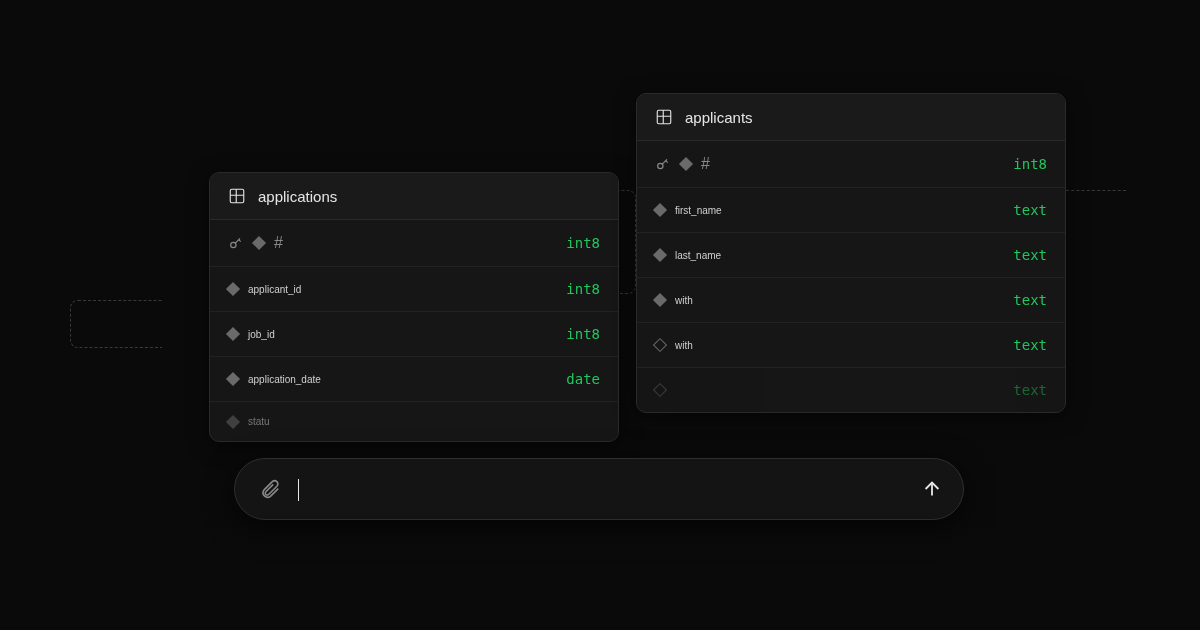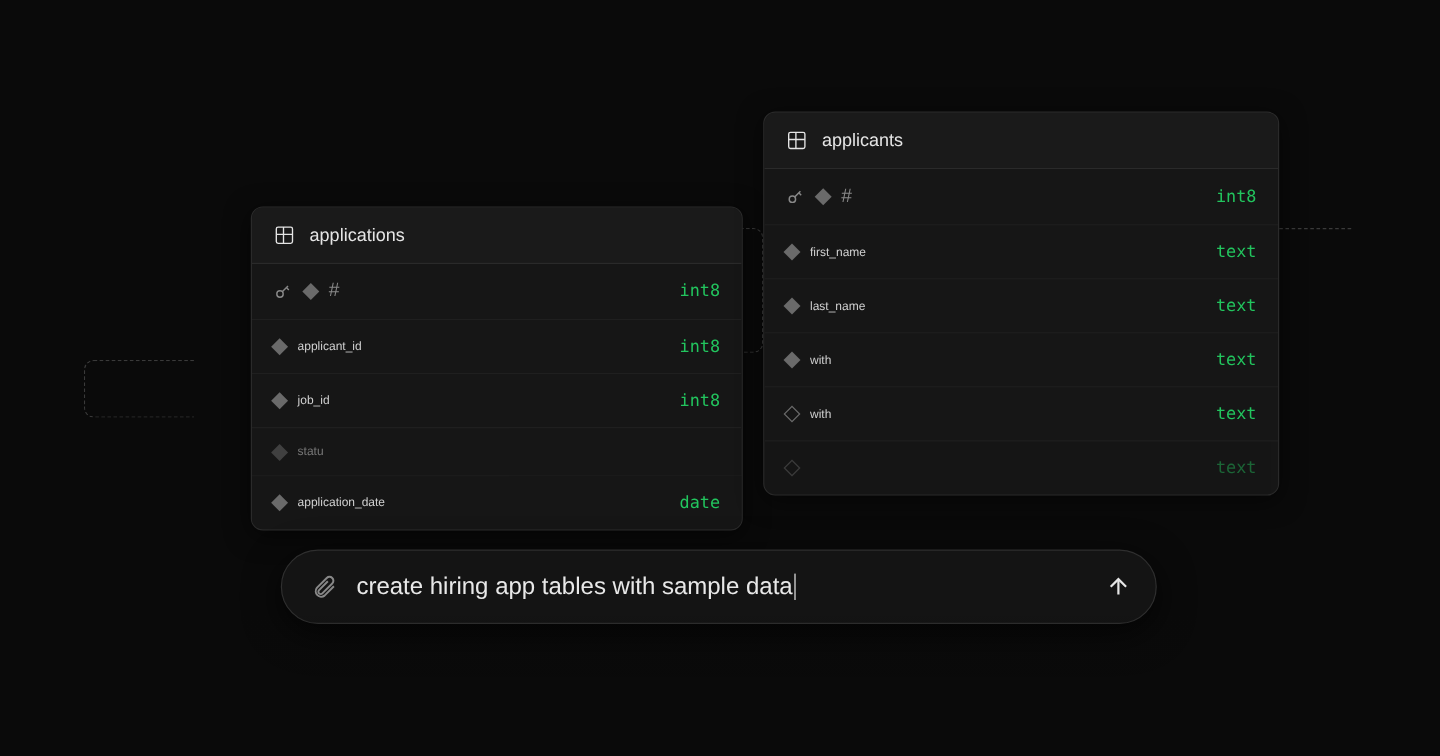--- a/index.html
+++ b/index.html
@@ -182,33 +182,33 @@
     </div>
     <span class="column-type">int8</span>
   </div>
   <div class="column-row">
     <div class="column-left">
       <span class="icon-diamond"></span>
       <span class="column-name">job_id</span>
     </div>
     <span class="column-type">int8</span>
   </div>
+  <div class="column-row">
+    <div class="column-left">
+      <span class="icon-diamond"></span>
+      <span class="column-name">application_date</span>
+    </div>
+    <span class="column-type">date</span>
+  </div>
   <div class="column-row" style="opacity:0.5;">
     <div class="column-left">
       <span class="icon-diamond"></span>
       <span class="column-name">statu</span>
     </div>
     <span class="column-type"></span>
-  </div>
-  <div class="column-row">
-    <div class="column-left">
-      <span class="icon-diamond"></span>
-      <span class="column-name">application_date</span>
-    </div>
-    <span class="column-type">date</span>
   </div>
 </div>
 
 <div class="schema-card" id="card-applicants">
   <div class="card-header">
     <svg class="icon-table" viewBox="0 0 24 24">
         <rect x="3" y="3" width="18" height="18" rx="2"></rect>
         <line x1="3" y1="11" x2="21" y2="11"></line>
         <line x1="11" y1="3" x2="11" y2="21"></line>
       </svg>
@@ -261,21 +261,21 @@
     </div>
     <span class="column-type">text</span>
   </div>
 </div>
 
 <div class="prompt-bar">
   <svg class="icon-attachment" viewBox="0 0 24 24">
       <path d="M21 11.5l-8.5 8.5a5 5 0 01-7-7l9-9a3.5 3.5 0 015 5l-9 9a2 2 0 01-3-3l8-8"></path>
     </svg>
   <div class="prompt-text">
-    <span>create hiring app tables with sample data</span><span class="cursor"></span>
+    <span class="cursor"></span>
   </div>
   <svg class="icon-send" viewBox="0 0 24 24">
       <line x1="12" y1="19" x2="12" y2="5"></line>
       <polyline points="5 12 12 5 19 12"></polyline>
     </svg>
 </div>
 
 <div class="fade-bottom"></div>
 
 </body></html>

